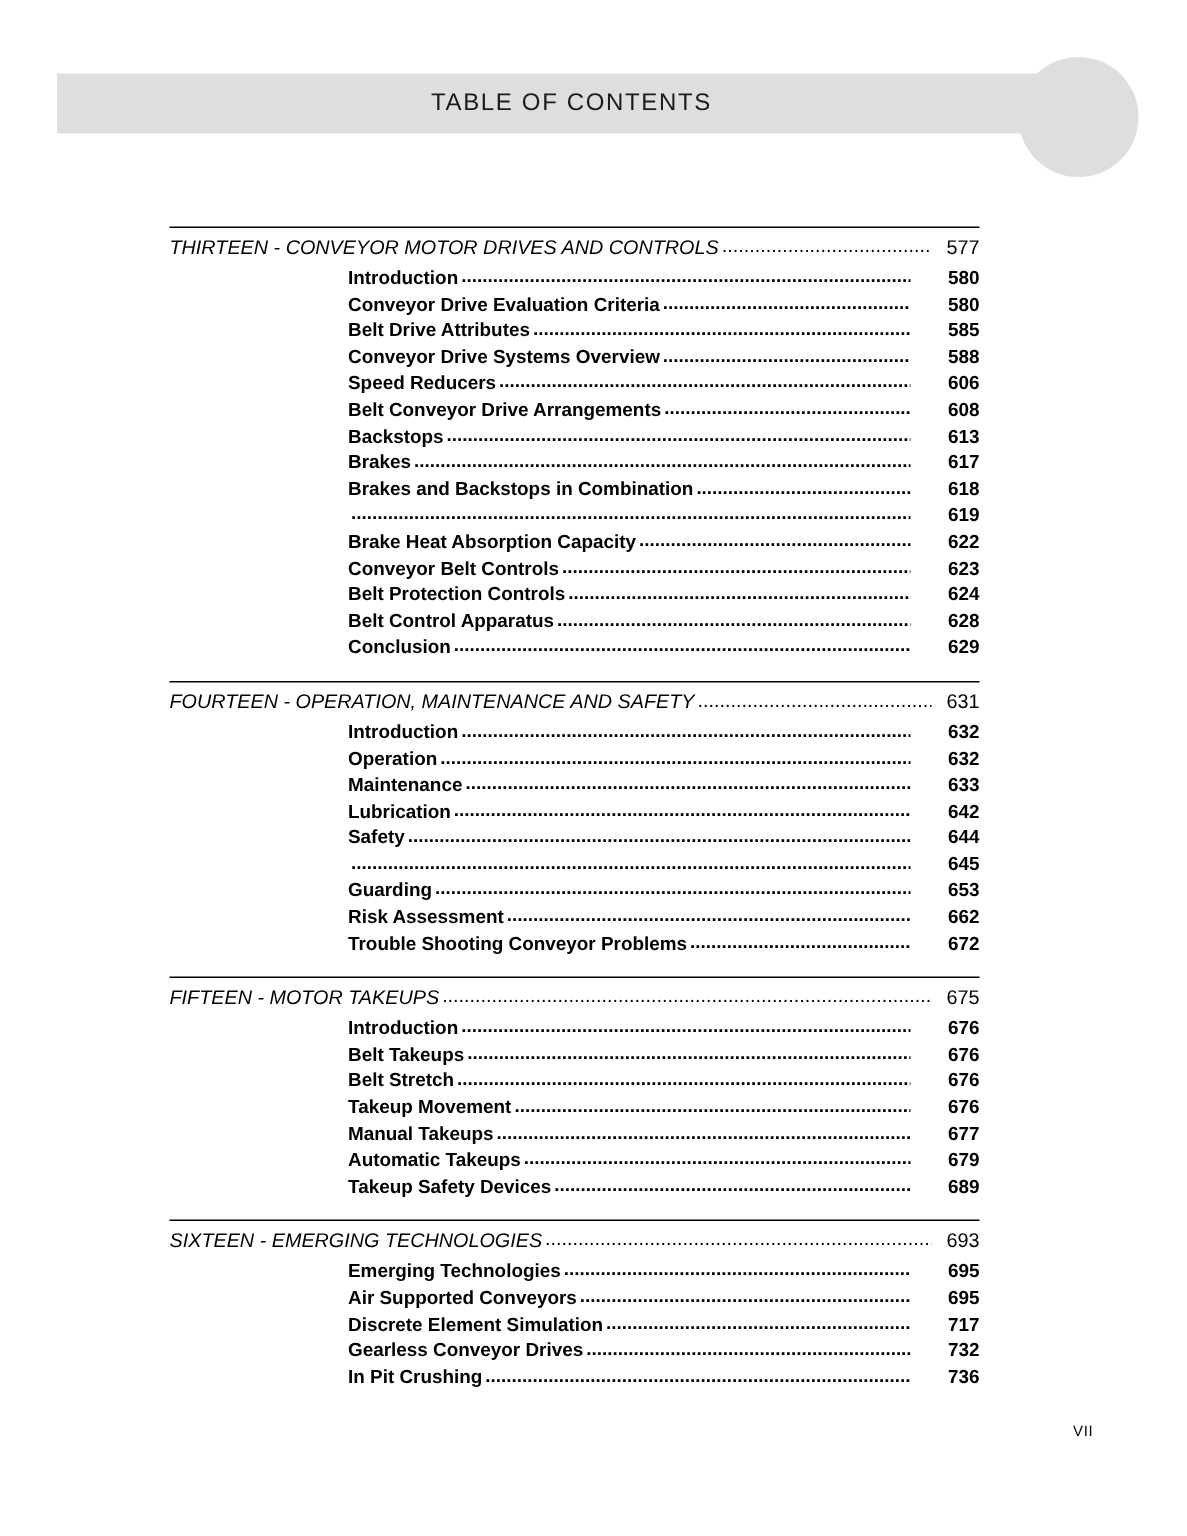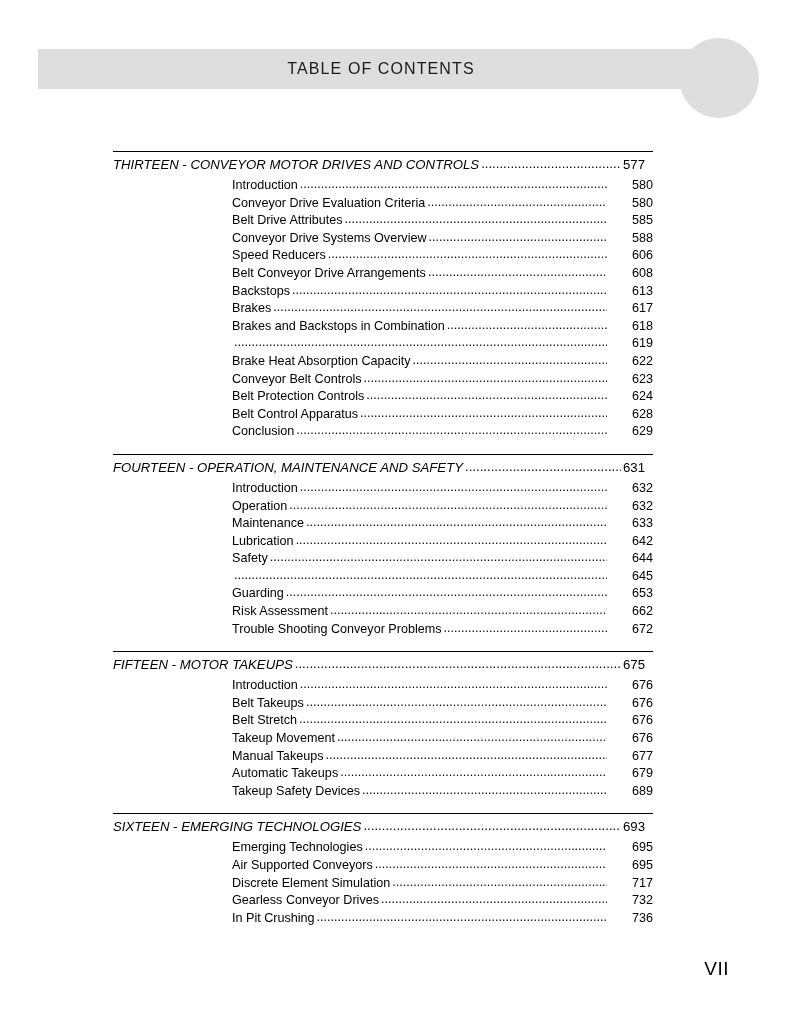--- a/index.html
+++ b/index.html
@@ -90,25 +90,27 @@
     white-space: nowrap;
     margin: 0 2px;
     font-style: normal;
     letter-spacing: 0px;
     color: #000;
     transform: translateY(-1px);
   }
   .chapter-line .pageno {
     font-style: normal;
     width: 30px;
+    text-align: right;
     flex: 0 0 auto;
   }
 
   .entries {
     padding: 2px 0 4px 0;
+    font-weight: bold;
   }
   .entry-line {
     display: flex;
     align-items: baseline;
     font-size: 12.6px;
     color: #000000;
     line-height: 17.6px;
     white-space: nowrap;
     padding-left: 119px;
   }
@@ -129,22 +131,22 @@
     flex: 0 0 auto;
     margin-left: 16px;
   }
   .section-gap {
     height: 9px;
   }
 
   .folio {
     position: absolute;
     right: 62px;
-    bottom: 44px;
-    font-size: 19px;
+    bottom: 64px;
+    font-size: 10px;
     color: #000;
     letter-spacing: 0.5px;
   }
 </style>
 </head>
 <body>
 
 <div class="page">
 
   <div class="header-wrap">

